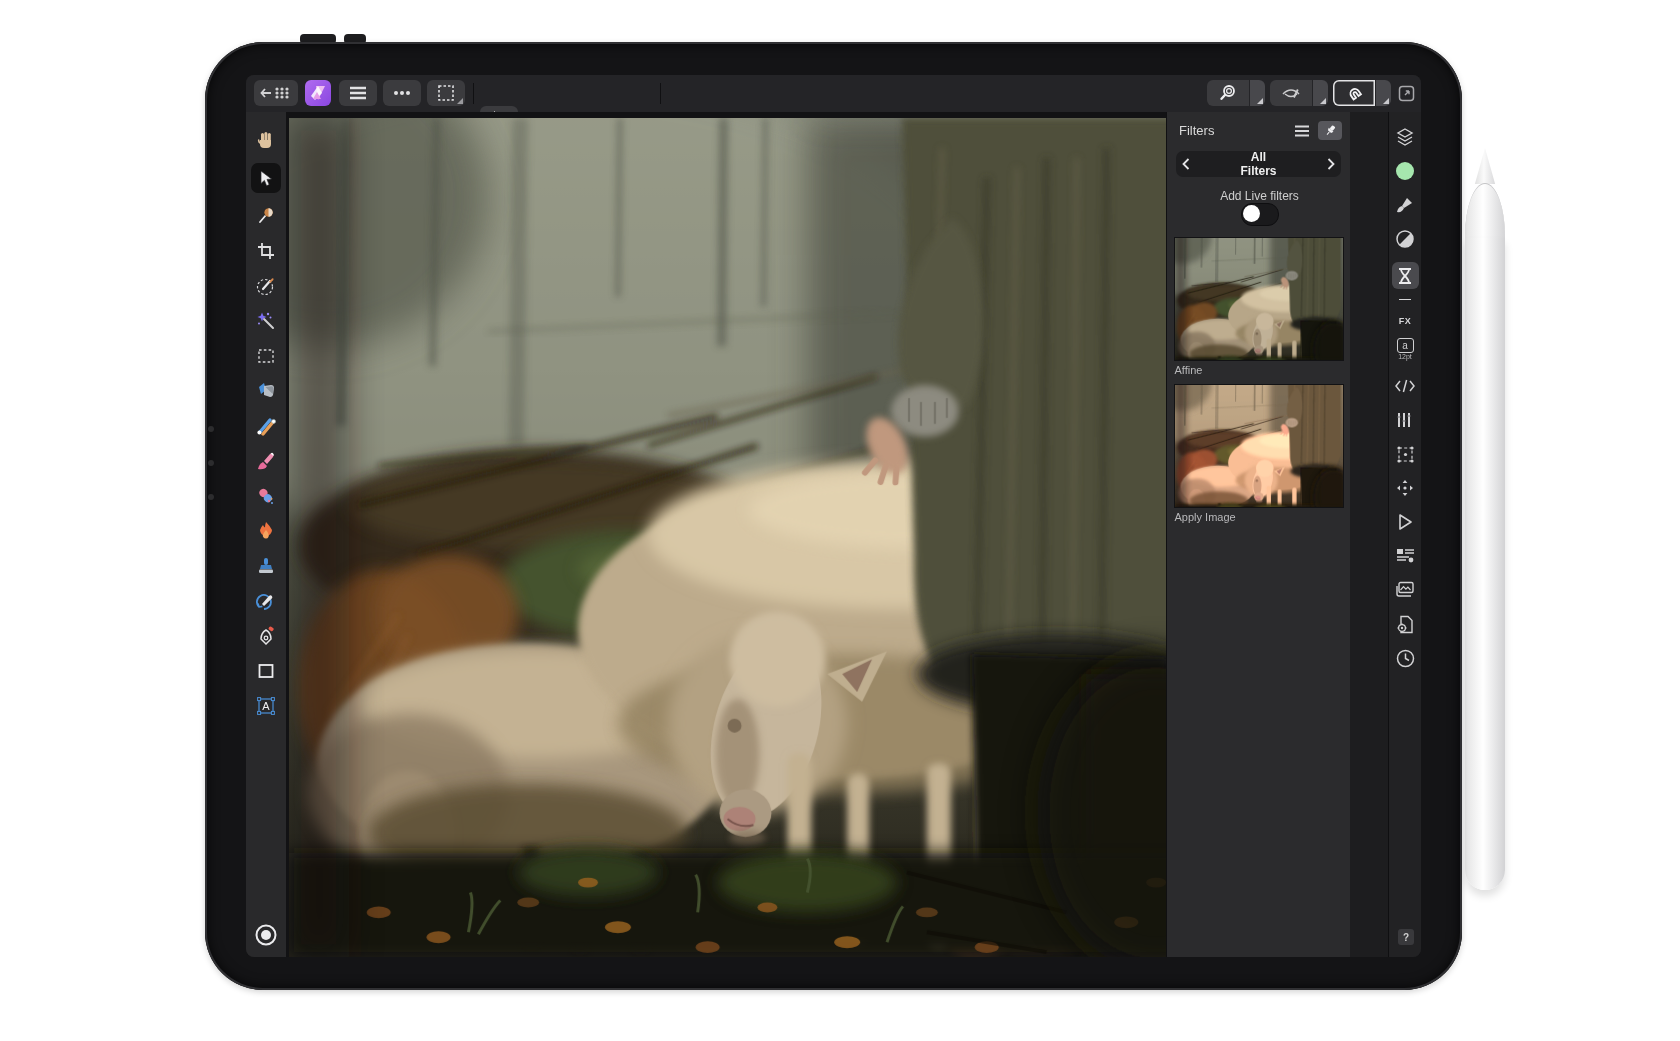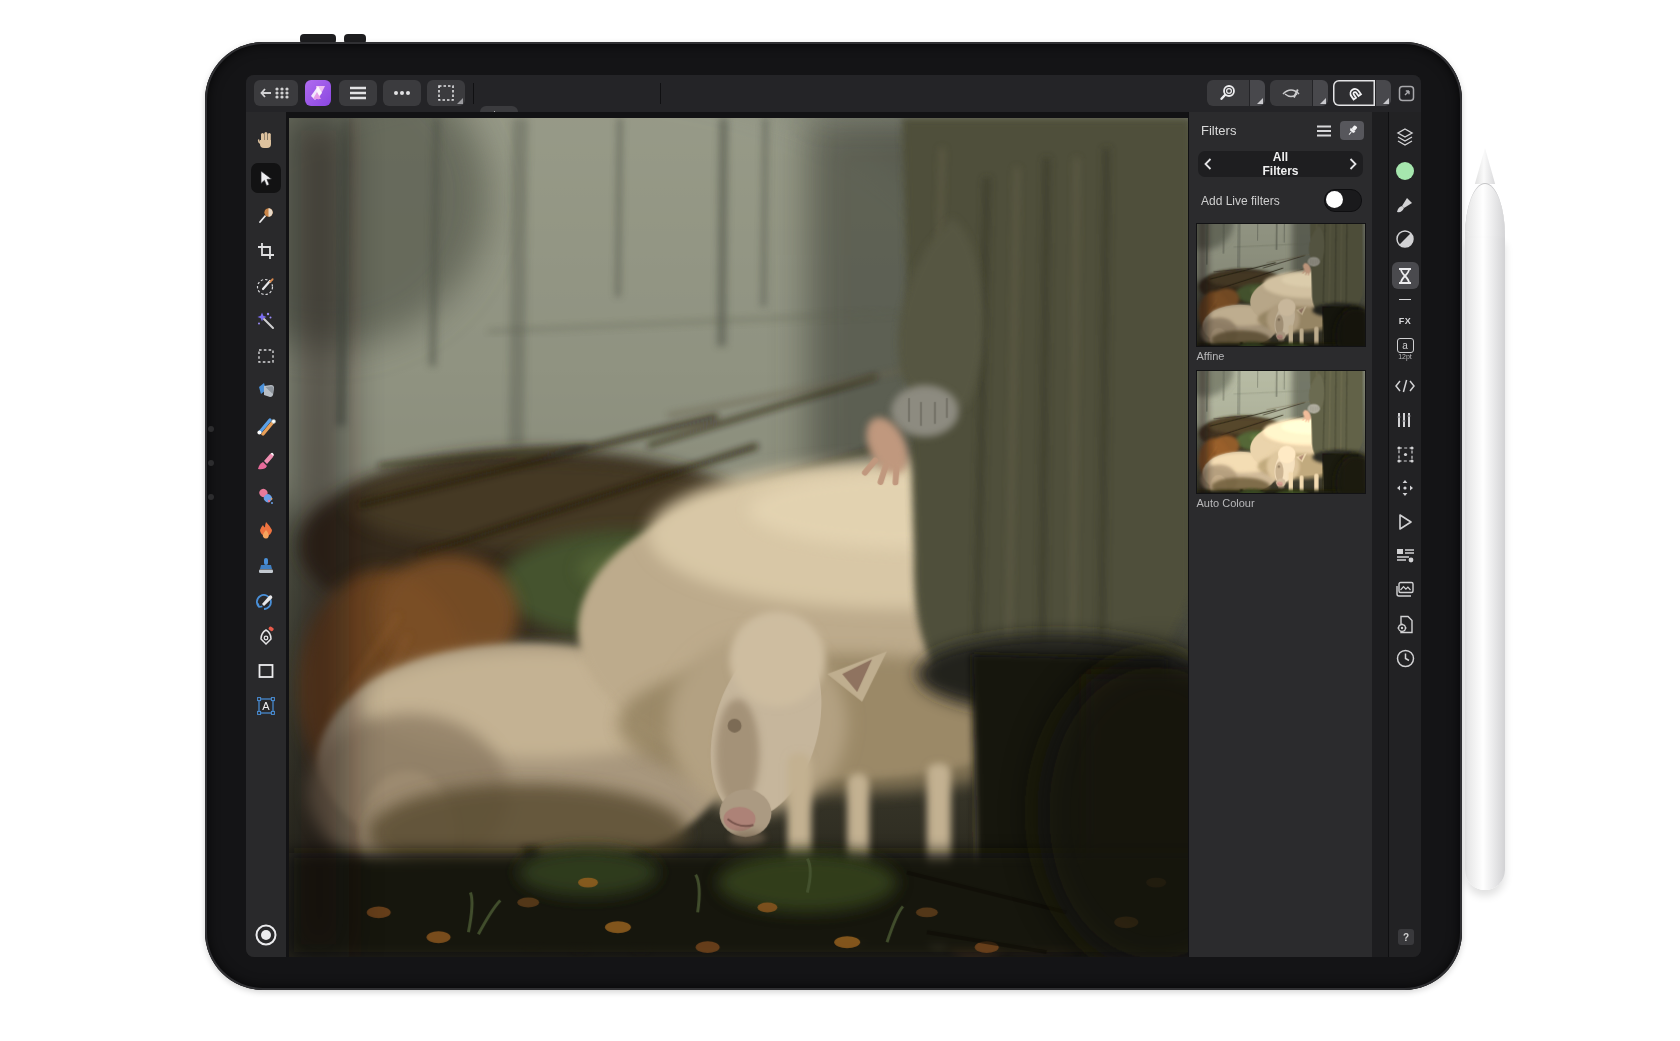--- a/index.html
+++ b/index.html
@@ -32,29 +32,29 @@
   .tool{width:30px;height:24px;display:flex;align-items:center;justify-content:center;flex:0 0 auto;}
   .tool.sel{background:#121213;border-radius:7px;width:30px;height:30px;}
   .rail-bottom{position:absolute;left:0;bottom:10px;width:40px;display:flex;justify-content:center;}
 
   
   .canvas{position:absolute;left:40px;top:37px;width:918px;height:845px;background:#121214;}
   .photo{position:absolute;left:3px;top:6px;right:0;bottom:0;}
   .photo svg{display:block;width:100%;height:100%;}
 
   
-  .filters{position:absolute;left:942px;top:37px;width:184px;height:845px;background:var(--panel_bg);border-left:1px solid #101012;box-sizing:border-box;overflow:hidden;}
+  .filters{position:absolute;left:920px;top:37px;width:184px;height:845px;background:var(--panel_bg);border-left:1px solid #101012;box-sizing:border-box;overflow:hidden;}
   .fhead{display:flex;align-items:center;margin:9px 8px 0 12px;}
   .ftitle{color:#dadada;font-size:13px;flex:1;}
   .fmenu{margin-right:8px;display:flex;align-items:center;}
   .pinbtn{width:24px;height:19px;background:#57575c;border-radius:4px;display:flex;align-items:center;justify-content:center;}
   .fnav{margin:11px 9px 0 9px;height:26px;background:#1e1e20;border-radius:7px;display:flex;align-items:center;color:#e8e8e8;gap:45px;}
   .fnav .lbl{flex:1;text-align:center;font-size:12px;font-weight:bold;color:#f0f0f0;}
   .fnav .chev{width:26px;display:flex;align-items:center;justify-content:center;}
-  .frow{display:flex;align-items:center;margin:12px 10px 0 12px;}
+  .frow{display:flex;align-items:center;margin:12px 10px 0 12px;flex-direction:column;}
   .frow .lbl{flex:1;color:#cfcfcf;font-size:12px;}
   .toggle{width:36px;height:21px;background:#1a1a1c;border:1px solid #0e0e10;border-radius:11px;position:relative;}
   .toggle .knob{position:absolute;left:1px;top:1px;width:17px;height:17px;background:#fff;border-radius:50%;}
   .flist{margin-top:12px;display:flex;flex-direction:column;align-items:center;gap:9px;}
   .fitem{width:168px;}
   .fthumb{width:168px;height:122px;outline:1px solid #121214;overflow:hidden;background:#000;}
   .fthumb svg{display:block;width:168px;height:122px;}
   .flabel{text-align:left;color:var(--label_color);font-size:11px;margin-top:4px;}
   .t-affine  svg{filter:brightness(.97);}
   .t-apply   svg{filter:sepia(.35) saturate(1.55) hue-rotate(-18deg) brightness(1.08);}
@@ -548,26 +548,26 @@
         <div class="flist">
           <div class="fitem">
             <div class="fthumb t-affine">
                 <svg viewBox="0 0 918 845" preserveAspectRatio="xMidYMid slice">
                   <use href="#photoArt"></use>
                 </svg>
               </div>
             <div class="flabel">Affine</div>
           </div>
           <div class="fitem">
-            <div class="fthumb t-colour">
+            <div class="fthumb t-apply">
                 <svg viewBox="0 0 918 845" preserveAspectRatio="xMidYMid slice">
                   <use href="#photoArt"></use>
                 </svg>
               </div>
-            <div class="flabel">Auto Colour</div>
+            <div class="flabel">Apply Image</div>
           </div>
         </div>
       </div>
 
       <div class="studio">
         <div class="sic">
           <svg class="ic" width="20" height="20" viewBox="0 0 20 20">
             <path d="M10,2 L17,6 L10,10 L3,6 Z" fill="none" stroke="#d2d2d4" stroke-width="1.4"></path>
             <path d="M3,10 L10,14 L17,10" fill="none" stroke="#d2d2d4" stroke-width="1.4"></path>
             <path d="M3,14 L10,18 L17,14" fill="none" stroke="#d2d2d4" stroke-width="1.4"></path>

